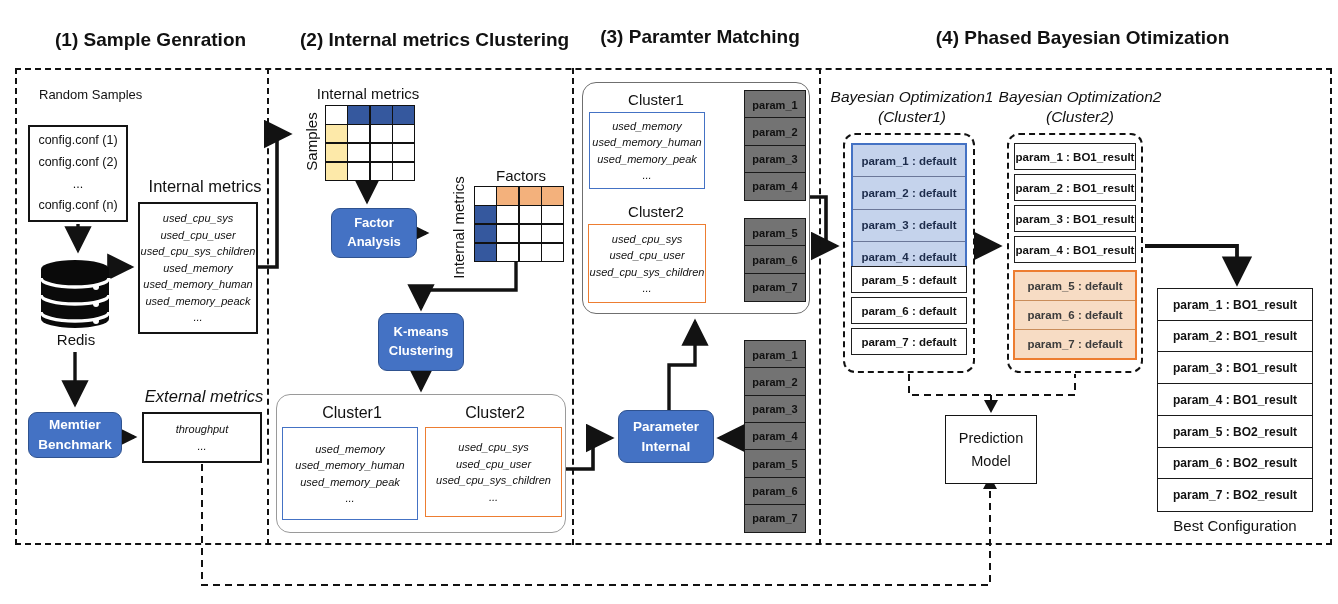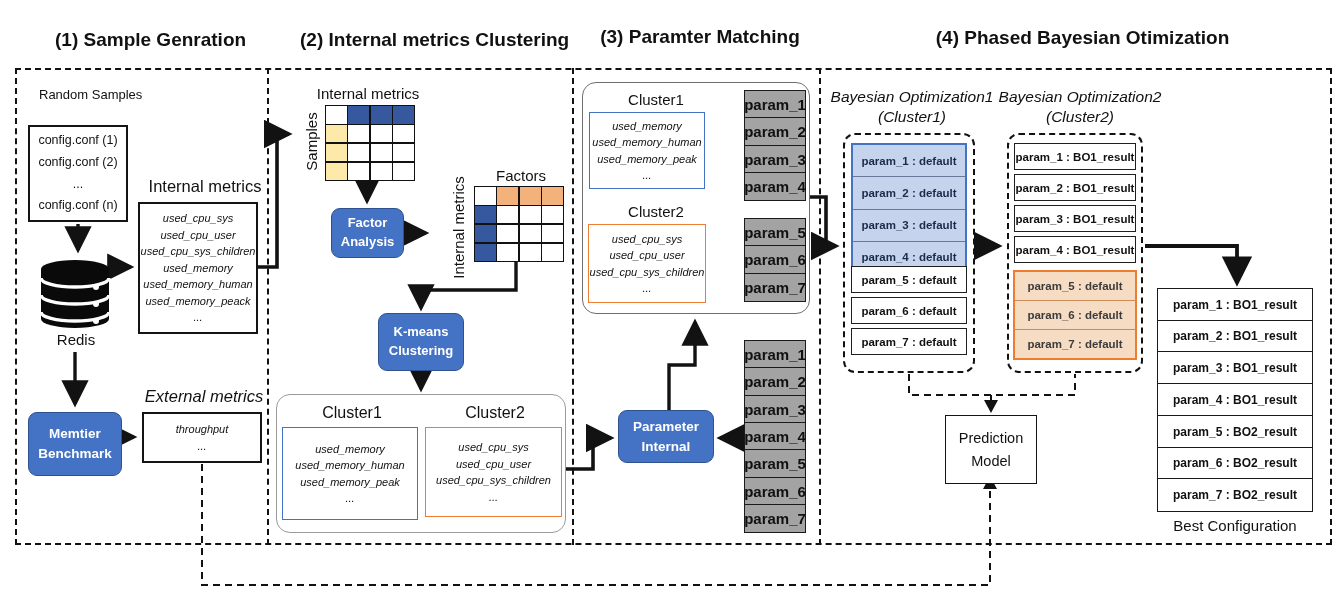--- a/index.html
+++ b/index.html
@@ -14,22 +14,22 @@
   .items{display:flex;flex-direction:column;align-items:center;justify-content:center;height:100%;}
   .metric-item{font-size:11px;line-height:1.5;white-space:nowrap;font-style:italic;}
   .cfg-item{font-size:12.5px;line-height:1.75;white-space:nowrap;}
   .bluebox{position:absolute;background:#4472C4;border:1.6px solid #2F528F;border-radius:9px;color:#fff;
            font-weight:bold;text-align:center;display:flex;flex-direction:column;justify-content:center;
            line-height:1.45;box-sizing:border-box;}
   .round-container{position:absolute;background:#fff;border-radius:14px;box-sizing:border-box;}
   .cb-blue{position:absolute;border:1.7px solid #4472C4;background:#fff;box-sizing:border-box;}
   .cb-orange{position:absolute;border:1.7px solid #ED7D31;background:#fff;box-sizing:border-box;}
   .stack{position:absolute;display:flex;flex-direction:column;}
-  .param-row{height:27px;border:1.7px solid #1a1a1a;margin-top:-1.7px;background:#a3a3a3;display:flex;
-             align-items:center;justify-content:center;font-weight:bold;font-size:15px;white-space:nowrap;}
+  .param-row{height:27px;border:1.7px solid #1a1a1a;margin-top:-1.7px;background:#737373;display:flex;
+             align-items:center;justify-content:center;font-weight:bold;font-size:11px;white-space:nowrap;}
   .stack>div:first-child{margin-top:0;}
   .final-row{height:31.4px;border:1.7px solid #1a1a1a;margin-top:-1.7px;background:#fff;display:flex;
              align-items:center;justify-content:center;font-weight:bold;font-size:12px;white-space:nowrap;}
   .gap-stack{position:absolute;display:flex;flex-direction:column;gap:4px;}
   .g-row{height:27px;border:1.8px solid #1f1f1f;background:#fff;display:flex;align-items:center;
          justify-content:center;font-weight:bold;font-size:11.5px;white-space:nowrap;box-sizing:border-box;}
   .block-blue{position:absolute;border:2px solid #4472C4;background:#C5D3EC;display:flex;flex-direction:column;box-sizing:border-box;}
   .b-row{flex:1;border-top:1.4px solid #6b7798;display:flex;align-items:center;justify-content:center;
          font-weight:bold;font-size:11.5px;color:#1c2b4a;white-space:nowrap;}
   .block-blue>div:first-child{border-top:none;}
@@ -134,21 +134,21 @@
         <div class="metric-item">used_cpu_sys</div>
         <div class="metric-item">used_cpu_user</div>
         <div class="metric-item">used_cpu_sys_children</div>
         <div class="metric-item">used_memory</div>
         <div class="metric-item">used_memory_human</div>
         <div class="metric-item">used_memory_peack</div>
         <div class="metric-item">...</div>
       </div>
   </div>
 
-  <div class="bluebox" style="left:28px;top:412px;width:94px;height:64px;font-size:13.5px;">
+  <div class="bluebox" style="left:28px;top:412px;width:94px;height:46px;font-size:13.5px;">
     <div>Memtier</div>
     <div>Benchmark</div>
   </div>
 
   <div class="label" style="left:139px;top:387px;width:130px;font-size:16.5px;font-style:italic;">External metrics</div>
   <div class="box" style="left:142px;top:412px;width:120px;height:51px;">
     <div class="items">
         <div class="metric-item">throughput</div>
         <div class="metric-item">...</div>
       </div>
@@ -168,21 +168,21 @@
       <div class="cell c-yellow"></div>
       <div class="cell c-white"></div>
       <div class="cell c-white"></div>
       <div class="cell c-white"></div>
       <div class="cell c-yellow"></div>
       <div class="cell c-white"></div>
       <div class="cell c-white"></div>
       <div class="cell c-white"></div>
     </div>
 
-  <div class="bluebox" style="left:331px;top:208px;width:73px;height:50px;font-size:13px;">
+  <div class="bluebox" style="left:331px;top:208px;width:86px;height:50px;font-size:13px;">
     <div>Factor</div>
     <div>Analysis</div>
   </div>
 
   <div class="label" style="left:471px;top:167px;width:100px;font-size:15px;">Factors</div>
   <div class="vlabel" style="left:400px;top:219px;width:116px;">Internal metrics</div>
   <div class="matrix" style="left:474px;top:186px;">
       <div class="cell c-white"></div>
       <div class="cell c-orange"></div>
       <div class="cell c-orange"></div>

